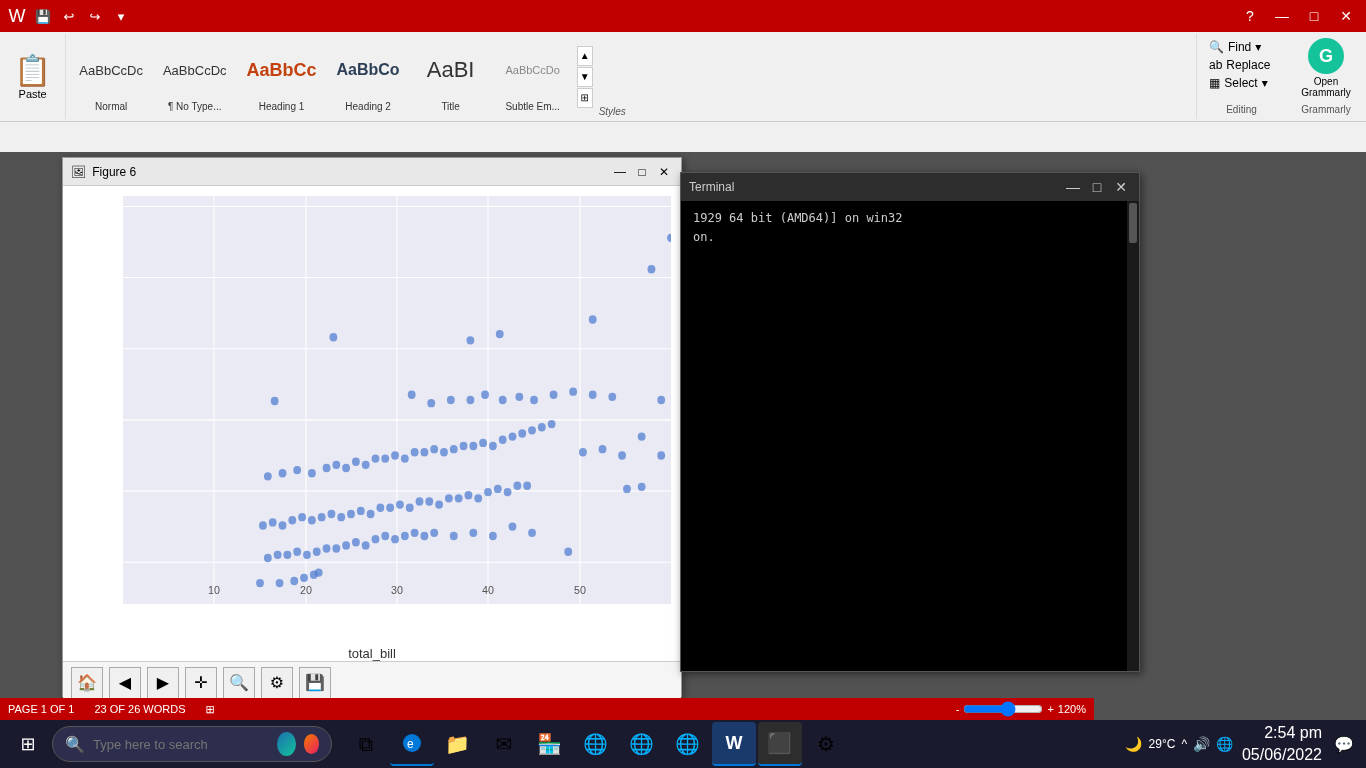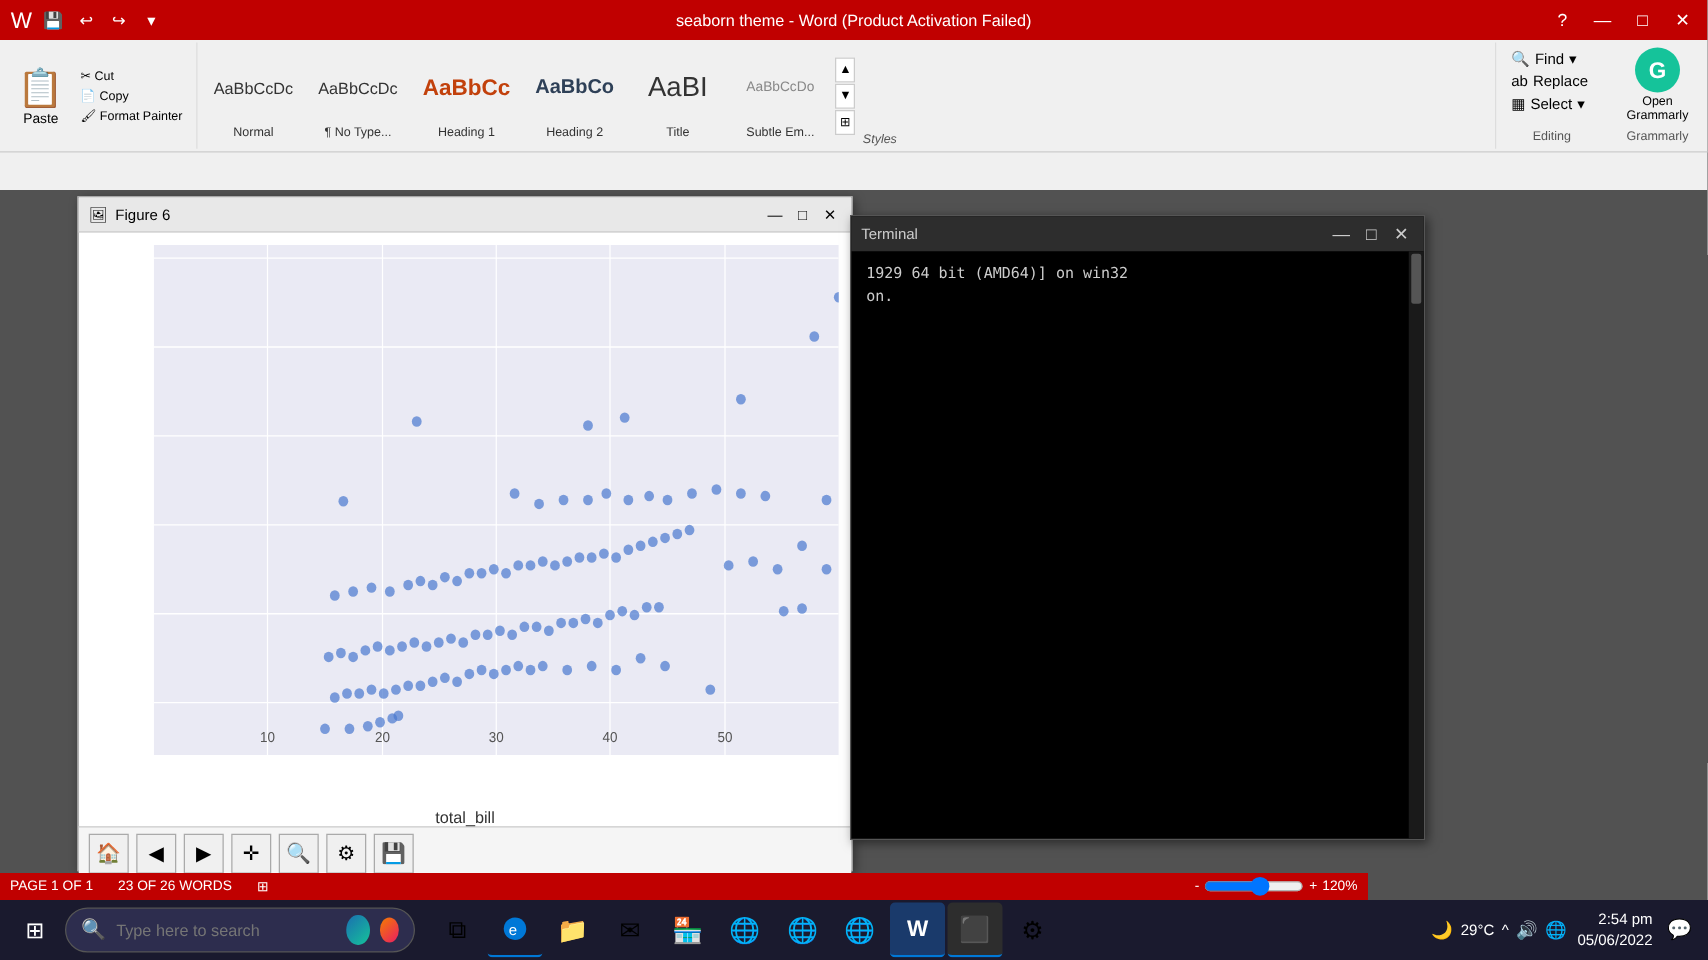--- a/index.html
+++ b/index.html
@@ -328,21 +328,21 @@
     .taskbar-right {
       margin-left: auto;
       display: flex;
       align-items: center;
       gap: 8px;
       color: white;
       font-size: 12px;
     }
     .sys-tray { display: flex; align-items: center; gap: 6px; }
     .tray-icon { font-size: 14px; cursor: pointer; }
-    .clock { text-align: right; font-size: 12px; line-height: 1.4; cursor: pointer; }
+    .clock { text-align: right; font-size: 16px; line-height: 1.4; cursor: pointer; }
     .notif-btn { width: 28px; height: 28px; display: flex; align-items: center; justify-content: center; cursor: pointer; font-size: 16px; }
 
     
     .status-bar {
       position: fixed;
       bottom: 48px;
       left: 0;
       width: 1094px;
       height: 22px;
       background: #c00000;
@@ -372,42 +372,36 @@
 <body>
 
 <div style="position:relative;">
 
   <div class="quick-toolbar">
     <div class="qt-btn" style="font-size:18px; color:white;">W</div>
     <div class="qt-btn">💾</div>
     <div class="qt-btn">↩</div>
     <div class="qt-btn">↪</div>
     <div class="qt-btn">▾</div>
-    <div class="title-bar-title" style="color:white; font-size:13px;">seaborn theme - Word (Product Activation Failed)</div>
     <div class="title-bar-controls" style="margin-left:auto;">
       <div class="title-btn">?</div>
       <div class="title-btn">—</div>
       <div class="title-btn">□</div>
       <div class="title-btn">✕</div>
     </div>
   </div>
 
 </div>
 
 <div class="ribbon">
 
   <div class="clipboard-group">
     <div class="paste-btn">
       <div style="font-size:30px;">📋</div>
       <div style="font-size:11px;">Paste</div>
-    </div>
-    <div class="clipboard-sub">
-      <div class="clip-small-btn">✂ <span>Cut</span></div>
-      <div class="clip-small-btn">📄 <span>Copy</span></div>
-      <div class="clip-small-btn">🖌 <span>Format Painter</span></div>
     </div>
   </div>
 
   <div class="styles-section">
 
     <div class="style-item">
       <div class="style-preview">
         <span class="style-normal">AaBbCcDc</span>
       </div>
       <div class="style-label">Normal</div>

